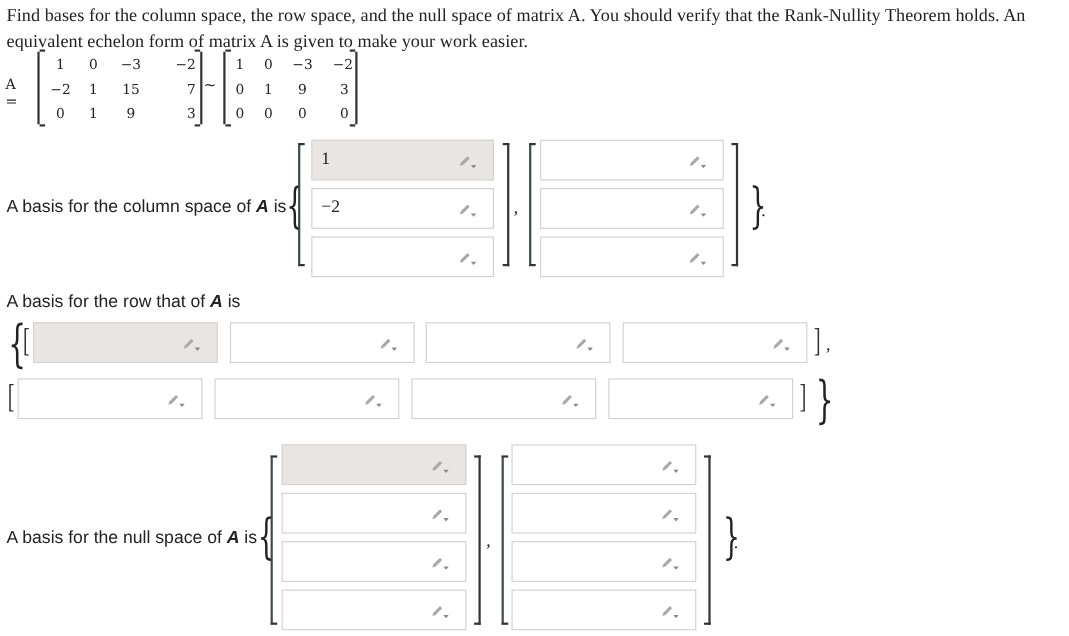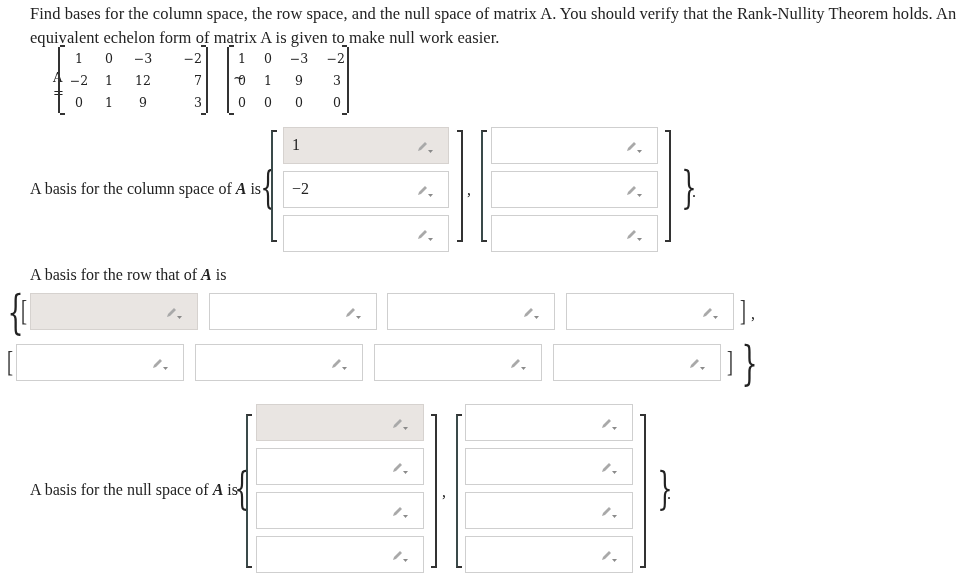--- a/index.html
+++ b/index.html
@@ -1,62 +1,62 @@
 <!DOCTYPE html>
 <html><head>
 <meta charset="utf-8">
 <style>
   html, body { margin: 0; padding: 0; background: #ffffff; }
   body { width: 972px; height: 578px; position: relative; overflow: hidden;
          font-family: "DejaVu Serif", "Liberation Serif", serif; color: #222; }
-  .abs { position: absolute; margin-left: 24px; }
+  .abs { position: absolute; }
   .intro { left: 6px; top: 2px; font-family: "Liberation Serif", serif; font-size: 16.5px; line-height: 24px; white-space: nowrap; letter-spacing: 0.05px; }
   .matrix-wrap { left: 5px; top: 47px; height: 68px; font-family: "DejaVu Serif", serif; font-size: 12.5px; }
   .mat { position: absolute; top: 0; height: 66px; border-left: 2px solid #333; border-right: 2px solid #333; }
   .mat::before, .mat::after { content: ""; position: absolute; width: 5px; height: 66px; border-top: 2px solid #333; border-bottom: 2px solid #333; box-sizing: border-box; top: -2px; height: 70px; }
   .mat::before { left: 0; }
   .mat::after { right: 0; }
   .mat table { border-collapse: collapse; position: absolute; top: 0; left: 4px; }
   .mat td { height: 22px; padding: 0; text-align: center; font-size: 12.5px; }
-  .lbl { font-family: Liberation Serif, serif; font-size: 16px; white-space: nowrap; }
+  .lbl { font-family: Liberation Sans, sans-serif; font-size: 16px; white-space: nowrap; }
   .lbl i { font-weight: bold; font-style: italic; }
   .field { position: absolute; box-sizing: border-box; border: 1px solid #cfcfcf; background: #fff; height: 37px; }
   .field.active { background: #e9e5e2; border-color: #d6d2cf; }
   .field .val { position: absolute; left: 8px; top: 8px; font-family: "Liberation Serif", serif; font-size: 16px; color: #222; }
   .pencil { position: absolute; right: 15px; top: 12px; width: 16px; height: 14px; }
   .vbr { position: absolute; width: 6px; box-sizing: border-box; border-top: 2px solid #333; border-bottom: 2px solid #333; }
   .vbr.l { border-left: 2px solid #3a4a4a; }
   .vbr.r { border-right: 2px solid #333; }
   .brace { position: absolute; font-family: "DejaVu Serif", serif; color: #222; line-height: 1; }
   .punct { position: absolute; font-family: "Liberation Serif", serif; font-size: 16px; color: #222; }
   .sq { position: absolute; font-family: "Liberation Serif", serif; font-size: 30px; color: #333; line-height: 1; transform: scaleX(0.6); }
 </style>
 </head>
 <body>
 
 <div class="abs intro">
   <div>Find bases for the column space, the row space, and the null space of matrix A. You should verify that the Rank-Nullity Theorem holds. An</div>
-  <div>equivalent echelon form of matrix A is given to make null work easier.</div>
+  <div>equivalent echelon form of matrix A is given to make your work easier.</div>
 </div>
 
 <div class="abs matrix-wrap">
   <span class="abs" style="left:0;top:23px;font-size:13px;">A =</span>
   <div class="mat" style="left:29px;width:146px;">
     <table>
       <tbody>
           <tr>
             <td style="width:30px">1</td>
             <td style="width:30px">0</td>
             <td style="width:38px">−3</td>
             <td style="width:40px;text-align:right">−2</td>
           </tr>
       <tr>
             <td>−2</td>
             <td>1</td>
-            <td>12</td>
+            <td>15</td>
             <td style="text-align:right">7</td>
           </tr>
       <tr>
             <td>0</td>
             <td>1</td>
             <td>9</td>
             <td style="text-align:right">3</td>
           </tr>
     </tbody>
       </table>

